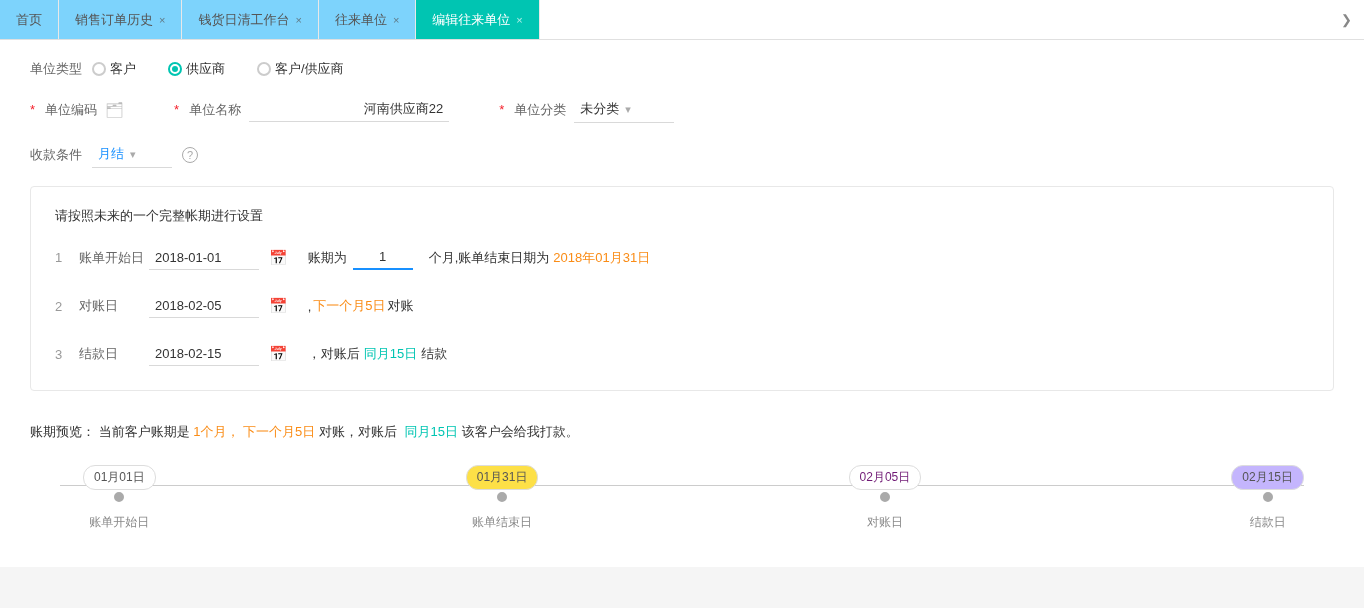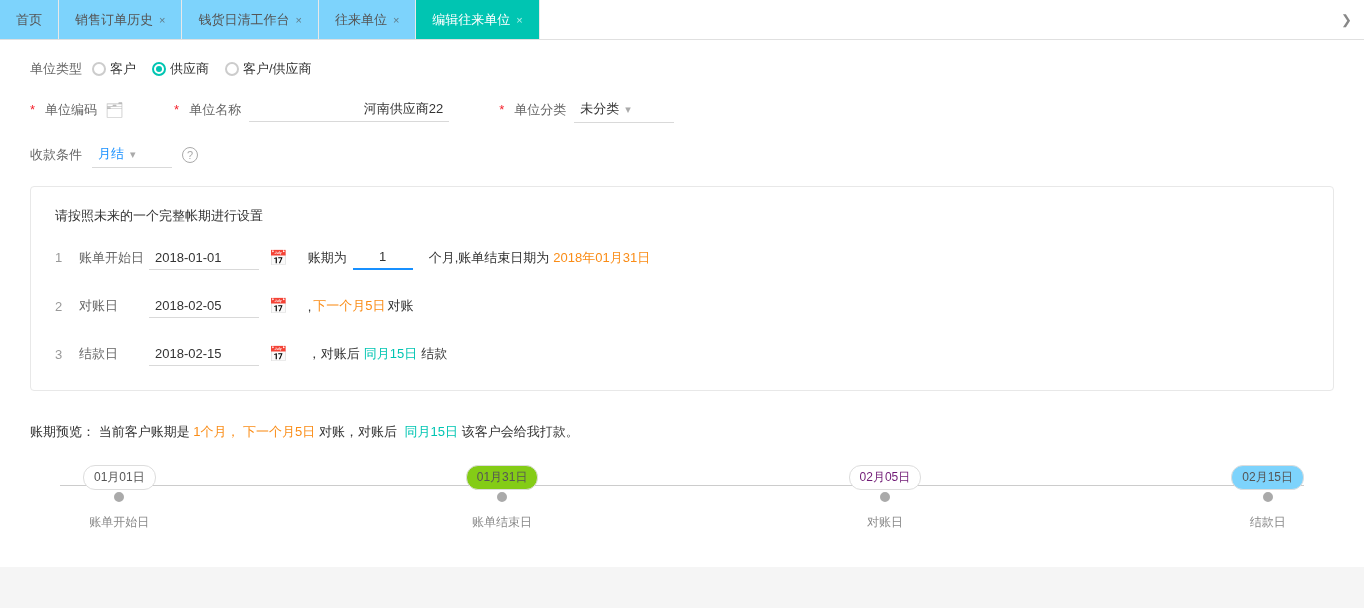--- a/index.html
+++ b/index.html
@@ -62,21 +62,21 @@
       white-space: nowrap;
       font-size: 13px;
     }
     .required-star {
       color: #f5222d;
       margin-right: 2px;
     }
     .radio-group {
       display: flex;
       align-items: center;
-      gap: 16px;
+      gap: 32px;
       justify-content: flex-end;
     }
     .radio-item {
       display: flex;
       align-items: center;
       gap: 4px;
       cursor: pointer;
     }
     .radio-circle {
       width: 14px;
@@ -361,33 +361,33 @@
 
       <div style="display:flex; justify-content:space-between; align-items:flex-start;">
 
         <div class="timeline-point">
           <div style="background:#fff; border:1px solid #ddd; border-radius:12px; padding:3px 10px; font-size:12px; color:#555; z-index:1; position:relative;">01月01日</div>
           <div style="width:10px;height:10px;border-radius:50%;background:#aaa;border:2px solid #aaa;z-index:1;position:relative;margin-top:-4px;"></div>
           <div style="font-size:12px;color:#888;margin-top:6px;">账单开始日</div>
         </div>
 
         <div class="timeline-point">
-          <div style="background:#84cc16; border:1px solid #ddd; border-radius:12px; padding:3px 10px; font-size:12px; color:#555; z-index:1; position:relative;">01月31日</div>
+          <div style="background:#fde047; border:1px solid #ddd; border-radius:12px; padding:3px 10px; font-size:12px; color:#555; z-index:1; position:relative;">01月31日</div>
           <div style="width:10px;height:10px;border-radius:50%;background:#aaa;border:2px solid #aaa;z-index:1;position:relative;margin-top:-4px;"></div>
           <div style="font-size:12px;color:#888;margin-top:6px;">账单结束日</div>
         </div>
 
         <div class="timeline-point">
           <div style="background:#fff; border:1px solid #ddd; border-radius:12px; padding:3px 10px; font-size:12px; color:#701a75; z-index:1; position:relative;">02月05日</div>
           <div style="width:10px;height:10px;border-radius:50%;background:#aaa;border:2px solid #aaa;z-index:1;position:relative;margin-top:-4px;"></div>
           <div style="font-size:12px;color:#888;margin-top:6px;">对账日</div>
         </div>
 
         <div class="timeline-point">
-          <div style="background:#7dd3fc; border:1px solid #ddd; border-radius:12px; padding:3px 10px; font-size:12px; color:#555; z-index:1; position:relative;">02月15日</div>
+          <div style="background:#c4b5fd; border:1px solid #ddd; border-radius:12px; padding:3px 10px; font-size:12px; color:#555; z-index:1; position:relative;">02月15日</div>
           <div style="width:10px;height:10px;border-radius:50%;background:#aaa;border:2px solid #aaa;z-index:1;position:relative;margin-top:-4px;"></div>
           <div style="font-size:12px;color:#888;margin-top:6px;">结款日</div>
         </div>
 
       </div>
     </div>
   </div>
 
 </div>
 

